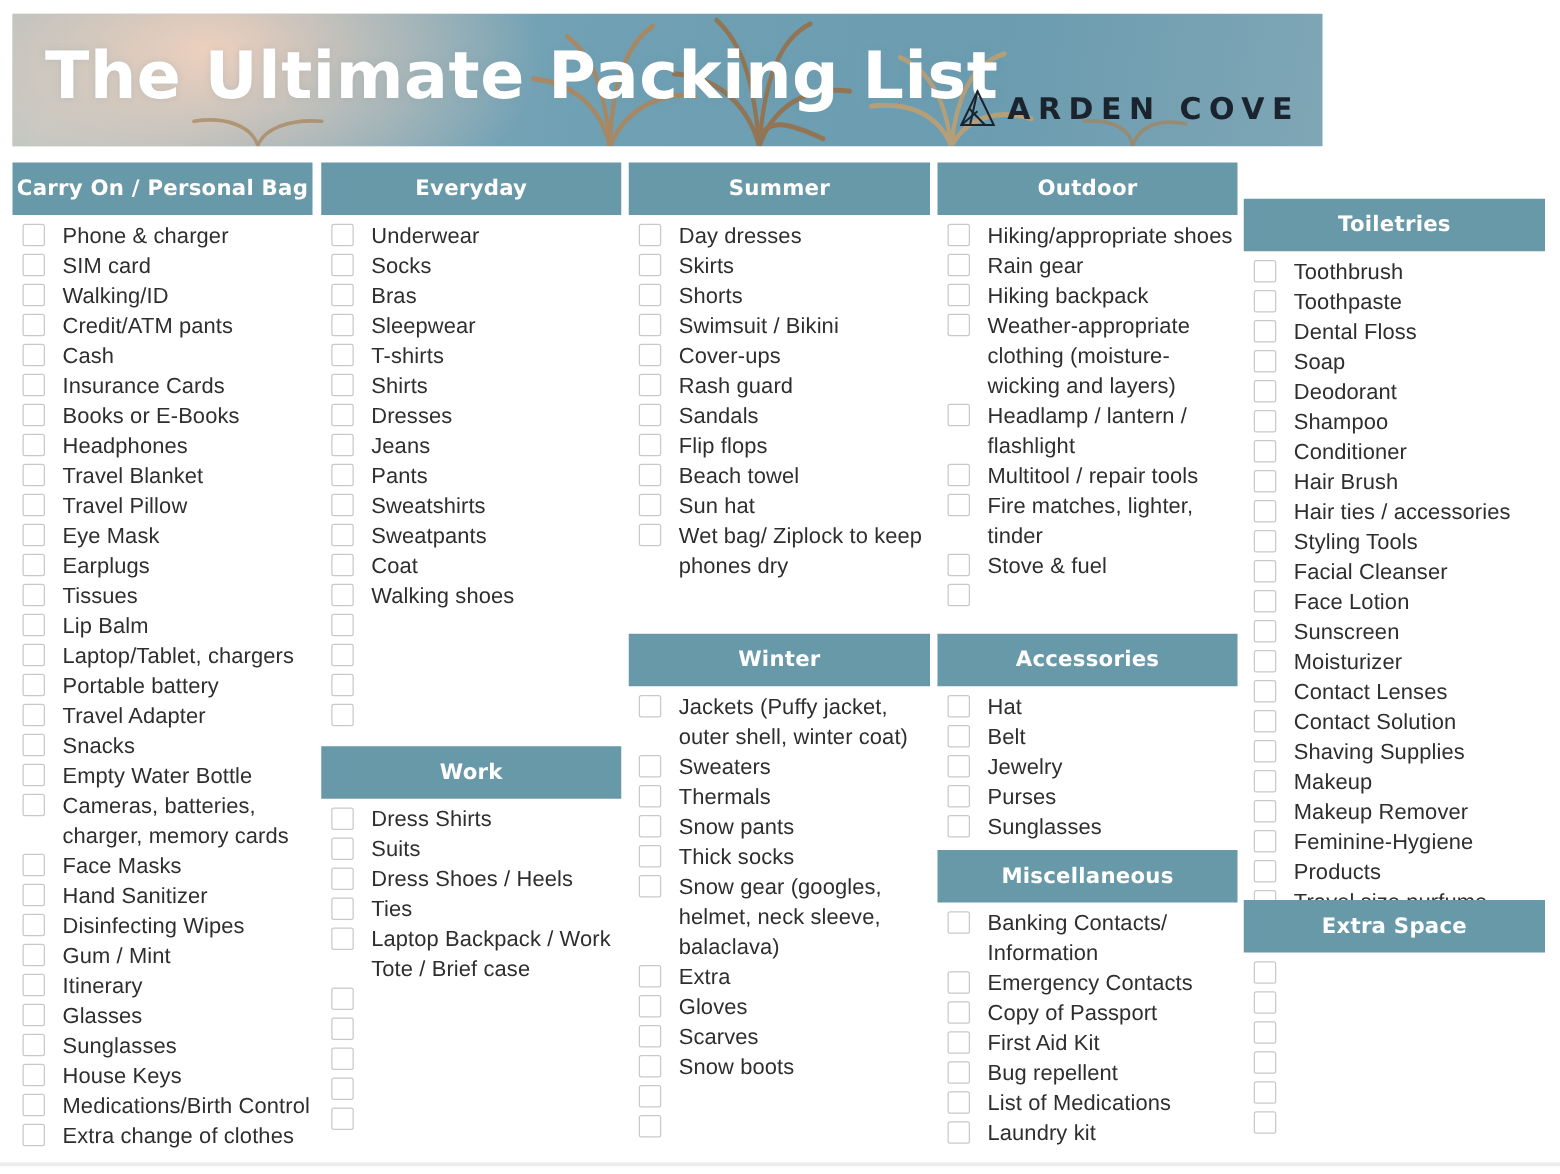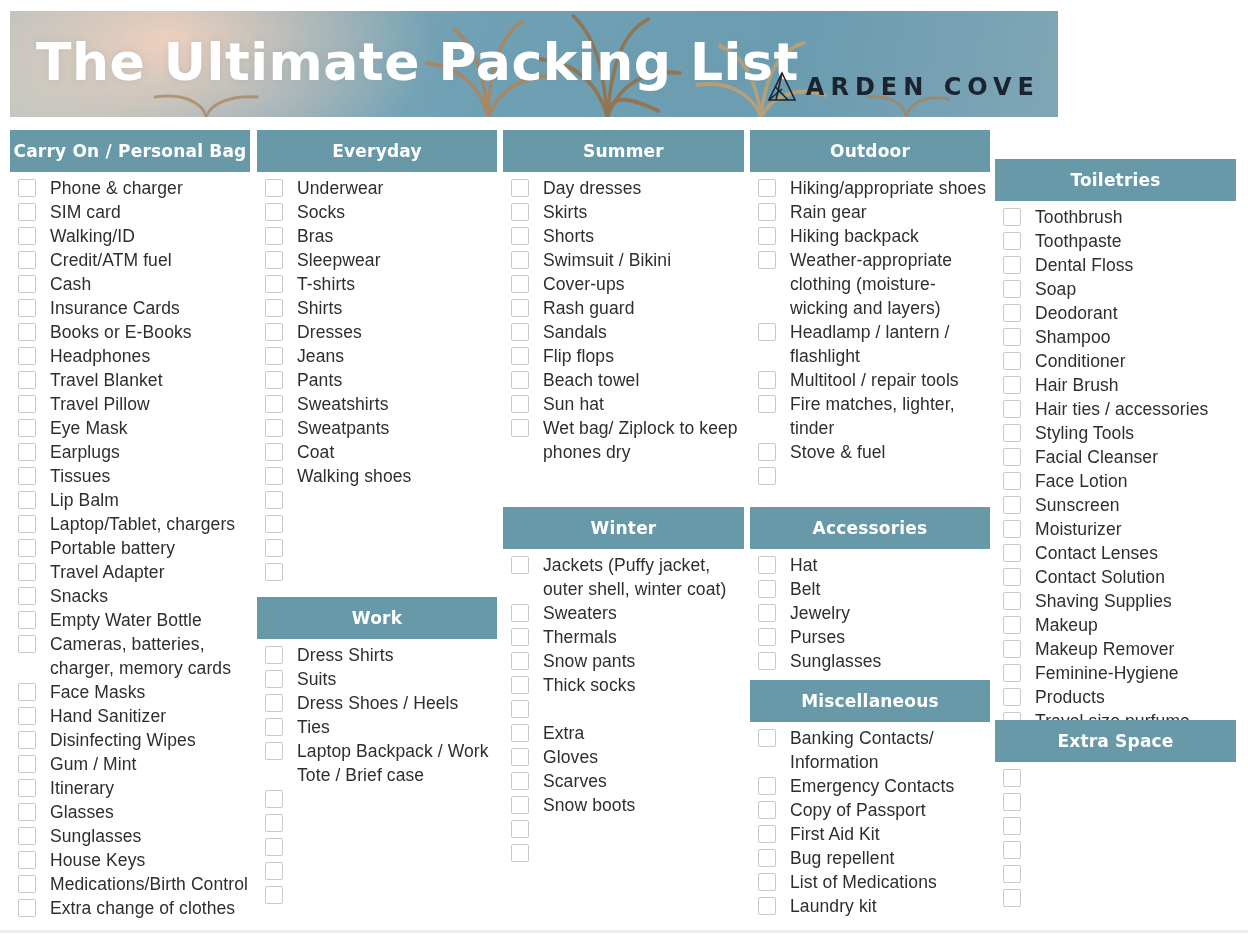--- a/index.html
+++ b/index.html
@@ -133,21 +133,21 @@
         <div class="row">
           <span class="cb"></span>
           <span class="lbl">SIM card</span>
         </div>
         <div class="row">
           <span class="cb"></span>
           <span class="lbl">Walking/ID</span>
         </div>
         <div class="row">
           <span class="cb"></span>
-          <span class="lbl">Credit/ATM fuel</span>
+          <span class="lbl">Credit/ATM pants</span>
         </div>
         <div class="row">
           <span class="cb"></span>
           <span class="lbl">Cash</span>
         </div>
         <div class="row">
           <span class="cb"></span>
           <span class="lbl">Insurance Cards</span>
         </div>
         <div class="row">
@@ -441,20 +441,23 @@
         <div class="row">
           <span class="cb"></span>
           <span class="lbl">Snow pants</span>
         </div>
         <div class="row">
           <span class="cb"></span>
           <span class="lbl">Thick socks</span>
         </div>
         <div class="row">
           <span class="cb"></span>
+          <span class="lbl">Snow gear (googles,
+helmet, neck sleeve,
+balaclava)</span>
         </div>
         <div class="row">
           <span class="cb"></span>
           <span class="lbl">Extra</span>
         </div>
         <div class="row">
           <span class="cb"></span>
           <span class="lbl">Gloves</span>
         </div>
         <div class="row">

